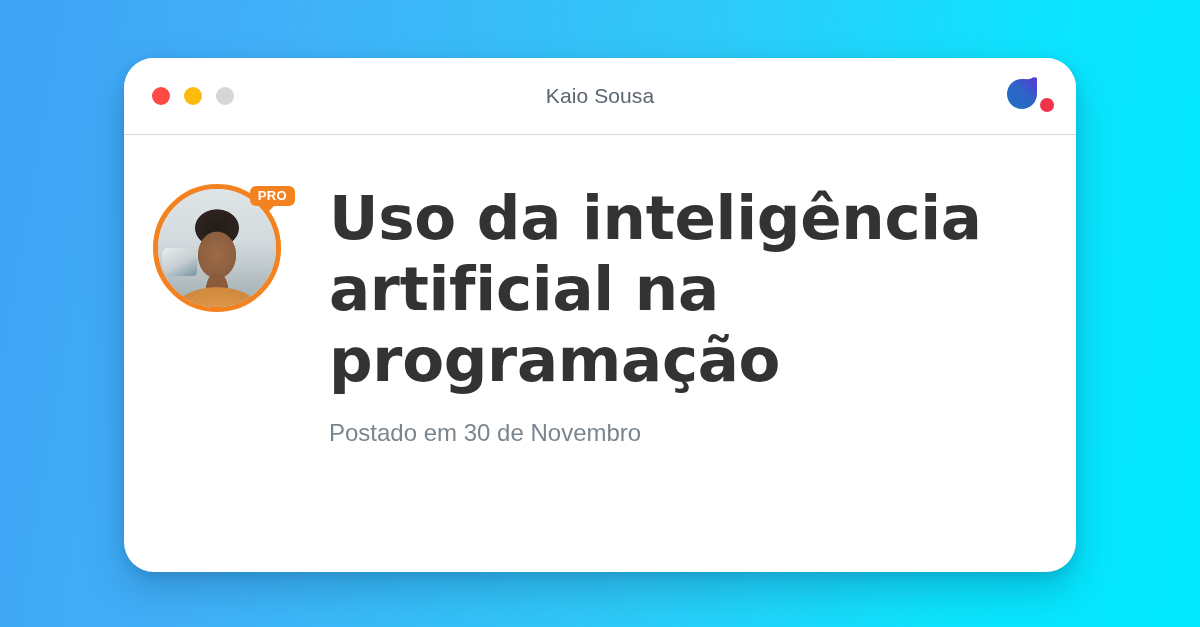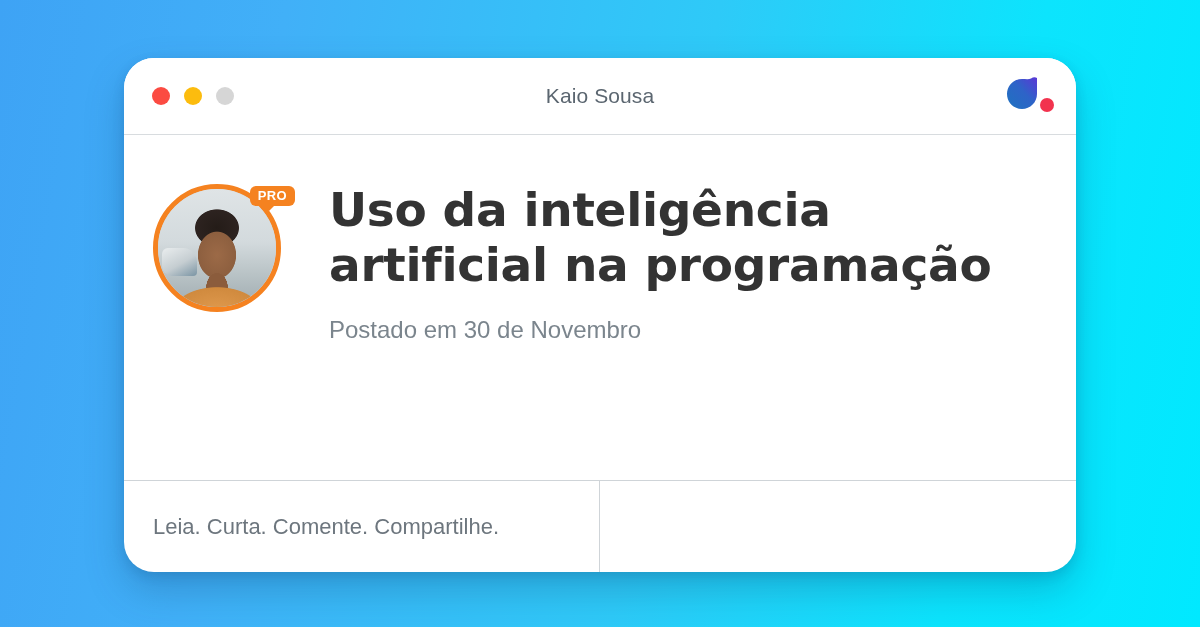--- a/index.html
+++ b/index.html
@@ -156,21 +156,21 @@
     border-right: 6px solid transparent;
     border-top: 6px solid #f58220;
   }
 
   
   #post-text {
     margin-left: 48px;
     padding-top: 2px;
   }
   #post-title {
-    font-size: 47px;
+    font-size: 61px;
     line-height: 1.16;
     font-weight: bold;
     color: #333333;
     letter-spacing: -0.3px;
     max-width: 680px;
     font-family: "DejaVu Sans", sans-serif;
   }
   #post-date {
     margin-top: 24px;
     font-size: 24px;
@@ -240,20 +240,14 @@
       </div>
       <div id="pro-badge">PRO</div>
     </div>
 
     <div id="post-text">
       <h1 id="post-title">Uso da inteligência artificial na programação</h1>
       <div id="post-date">Postado em 30 de Novembro</div>
     </div>
   </div>
 
-  <div id="card-footer">
-    <div id="footer-left">
-      <span id="footer-tagline">Leia. Curta. Comente. Compartilhe.</span>
-    </div>
-    <div id="footer-right"></div>
-  </div>
 
 </div>
 
 </body></html>

